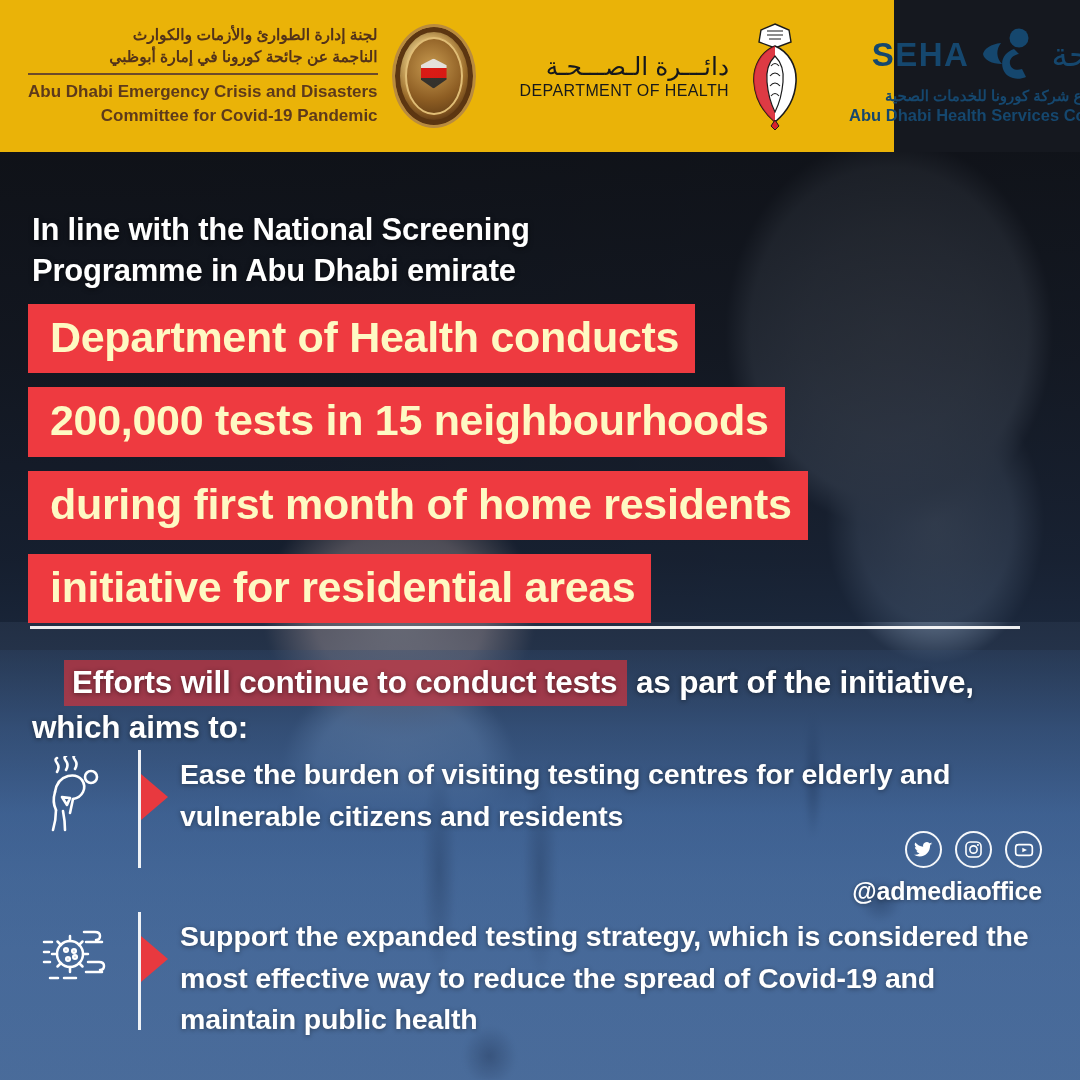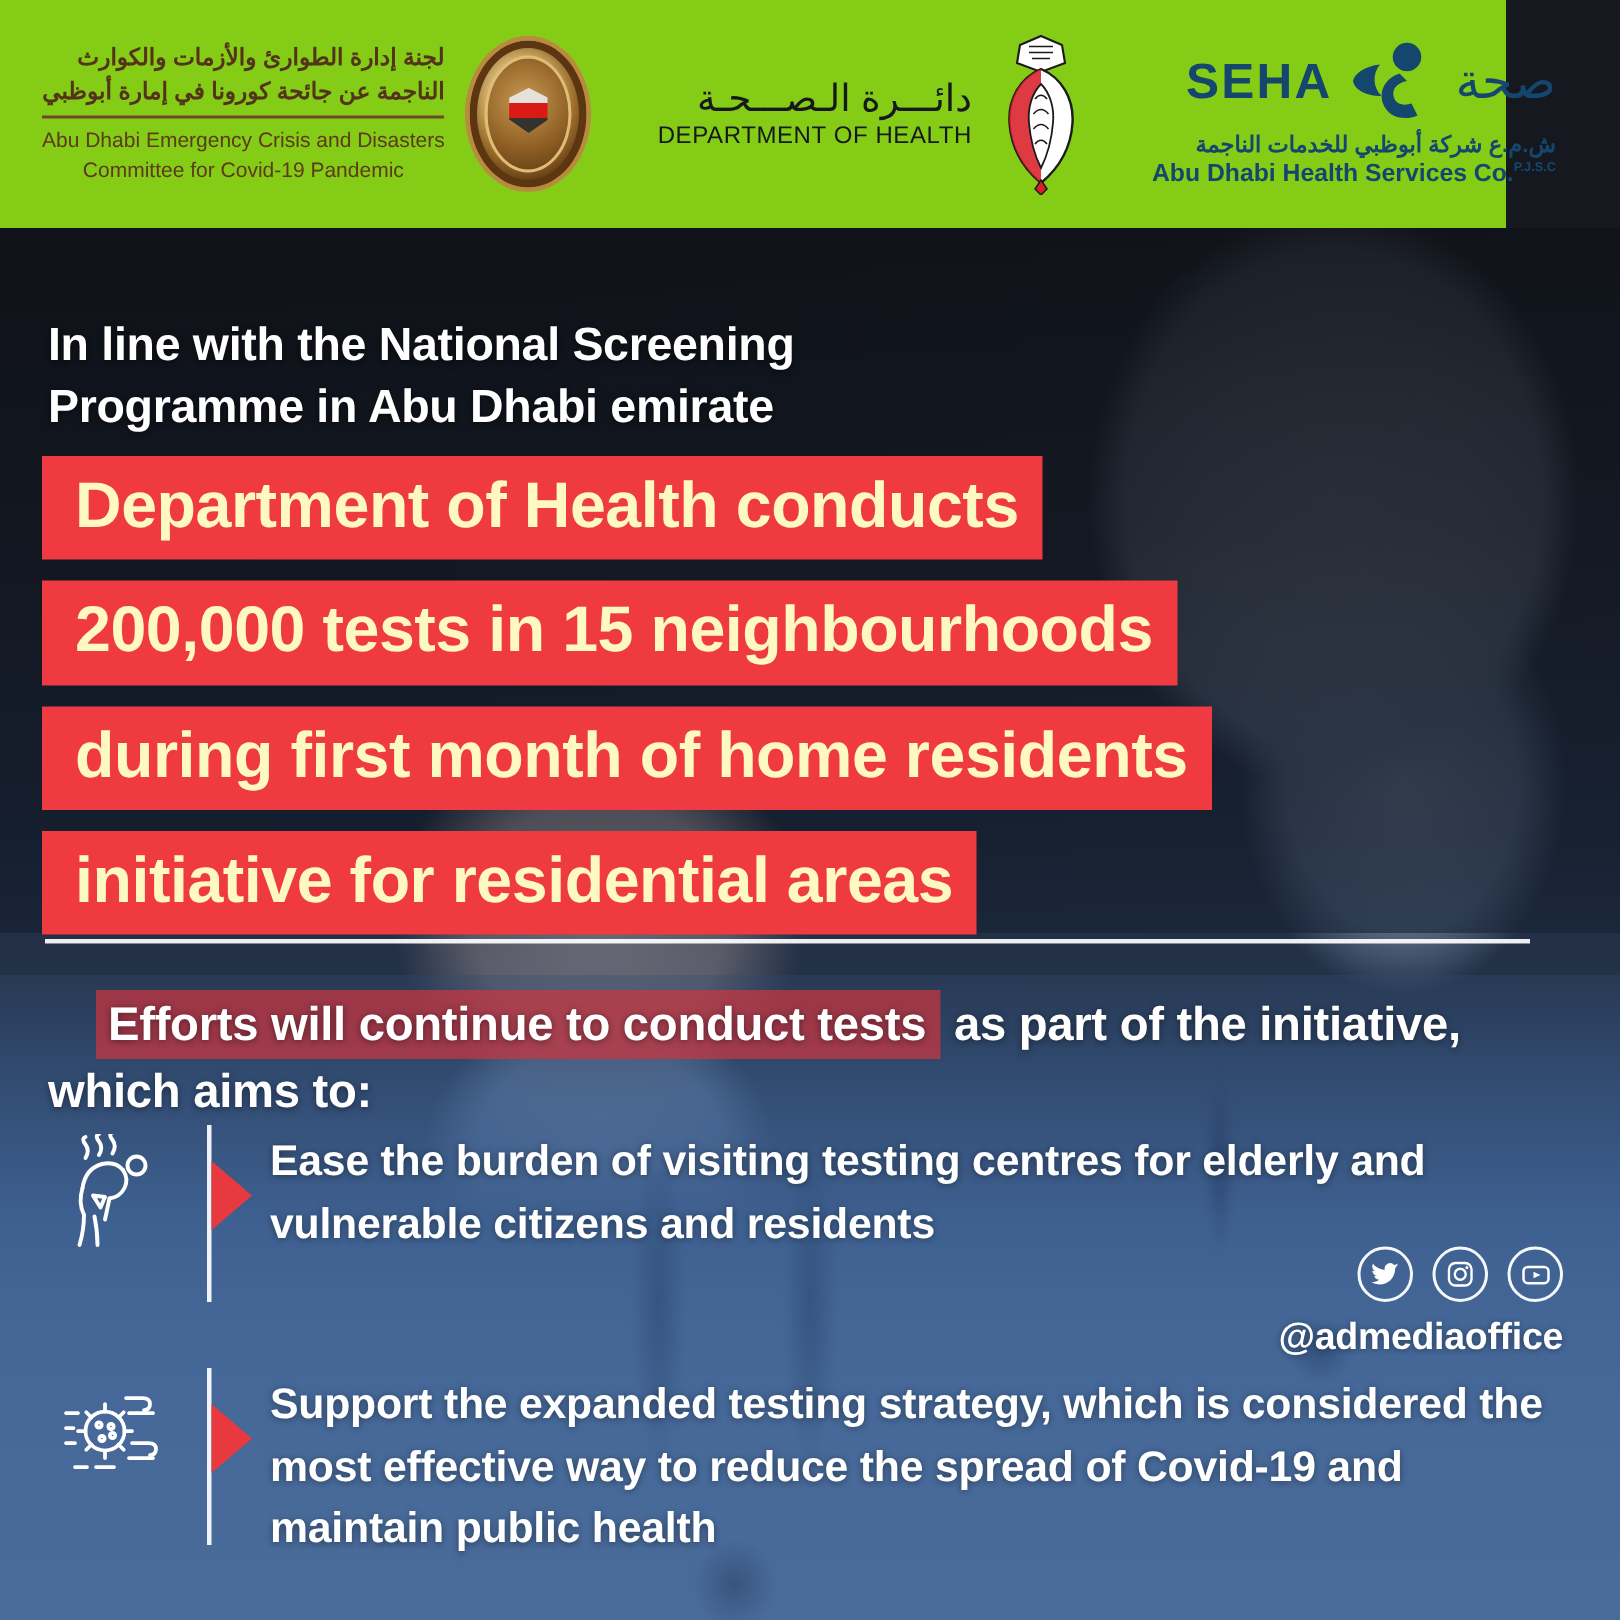--- a/index.html
+++ b/index.html
@@ -3,31 +3,31 @@
 <meta charset="utf-8">
 <style>
   * { margin:0; padding:0; box-sizing:border-box; }
   html,body { width:1080px; height:1080px; background:#000; }
   body { font-family:"Liberation Sans", sans-serif; -webkit-font-smoothing:antialiased; }
 
   #poster{ position:relative; width:1080px; height:1080px; overflow:hidden; background:#15181f; }
 
   
   .header{
-    position:absolute; left:0; top:0; width:1004px; height:152px;
-    background:#84cc16; display:flex; align-items:center; z-index:30;
+    position:absolute; left:0; top:0; width:894px; height:152px;
+    background:#eab308; display:flex; align-items:center; z-index:30;
   }
   .logo-block{ display:flex; align-items:center; height:100%; }
 
   
   .crisis{ padding-left:28px; display:flex; align-items:center; gap:14px; }
   .crisis-txt{ text-align:right; color:#4a2f16; }
   .crisis-ar{ font-size:15.5px; font-weight:bold; line-height:1.45; color:#53331a; direction:rtl; white-space:nowrap;}
   .crisis-rule{ height:2px; background:#6b4a2a; margin:4px 0 5px; }
-  .crisis-en{ font-size:14px; font-weight:normal; line-height:1.42; color:#5d3a1b; white-space:nowrap;text-align:center;}
+  .crisis-en{ font-size:17px; font-weight:bold; line-height:1.42; color:#5d3a1b; white-space:nowrap;}
 
   .seal{
     width:84px; height:104px; border-radius:50%;
     background:
       radial-gradient(circle at 38% 32%, #f3dfae 0%, #d9b46a 24%, #a9762f 52%, #74471b 78%, #4d2c0d 100%);
     border:3px solid #b98b3e;
     box-shadow:inset 0 0 0 5px #5c3611, inset 0 0 14px rgba(0,0,0,.55);
     position:relative; flex:0 0 auto;
   }
   .seal::before{
@@ -238,21 +238,21 @@
             <svg viewBox="0 0 58 54" xmlns="http://www.w3.org/2000/svg">
               <circle cx="38" cy="11" r="9.5" fill="#15476e"></circle>
               <path d="M33 22 C24 25 19 33 22 42 C25 51 36 54 45 50 L41 42 C35 44 30 42 29 37 C28 32 32 28 38 27 Z" fill="#15476e"></path>
               <path d="M20 16 C10 17 3 22 2 27 C3 33 11 37 21 37 C15 31 15 22 20 16 Z" fill="#15476e"></path>
             </svg>
           </span>
           <span class="seha-ar-big">صحة</span>
         </div>
         <div class="seha-ar-sm">
           <span>ش.م.ع</span>
-          <span>شركة أبوظبي للخدمات الناجمة</span>
+          <span>شركة كورونا للخدمات الصحية</span>
         </div>
         <div class="seha-en">
           <span>Abu Dhabi Health Services Co.</span><sup>P.J.S.C</sup>
         </div>
       </div>
     </div>
 
   </div>
 
   <div class="photo">

